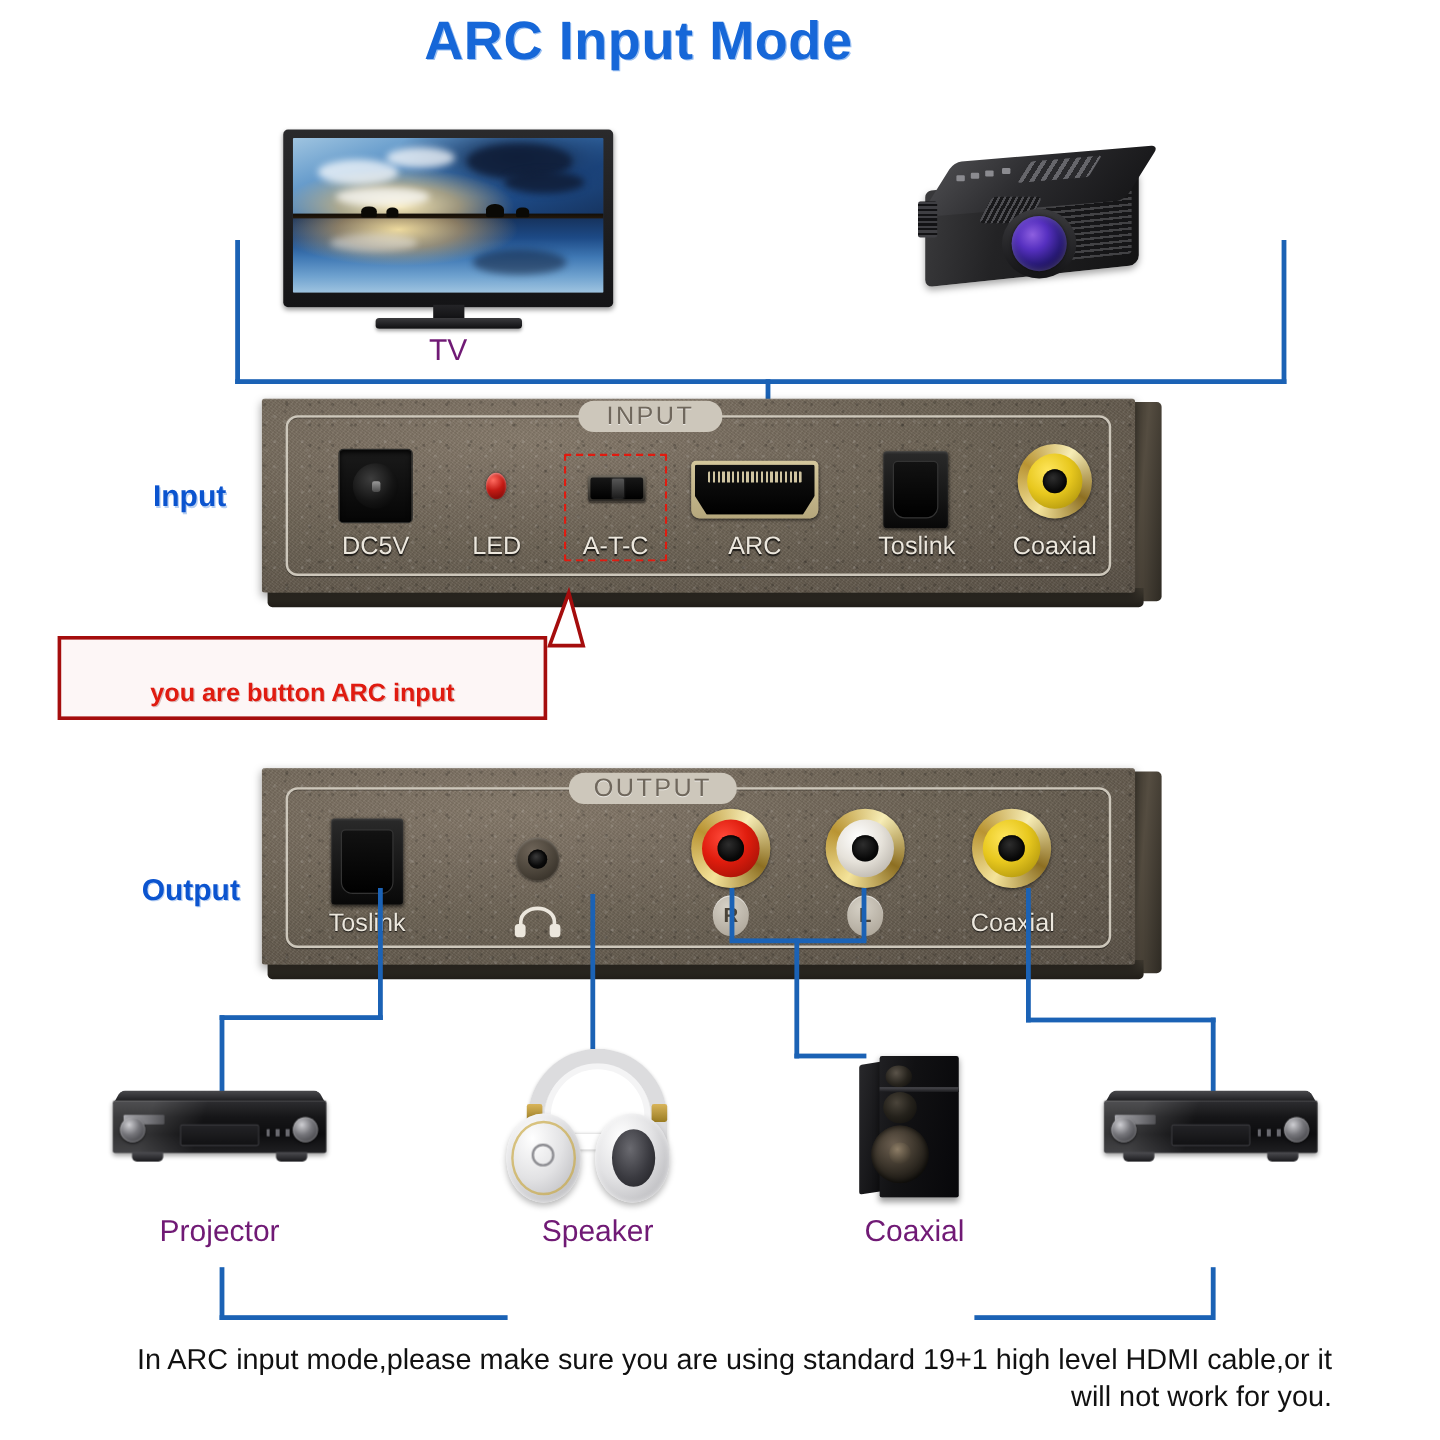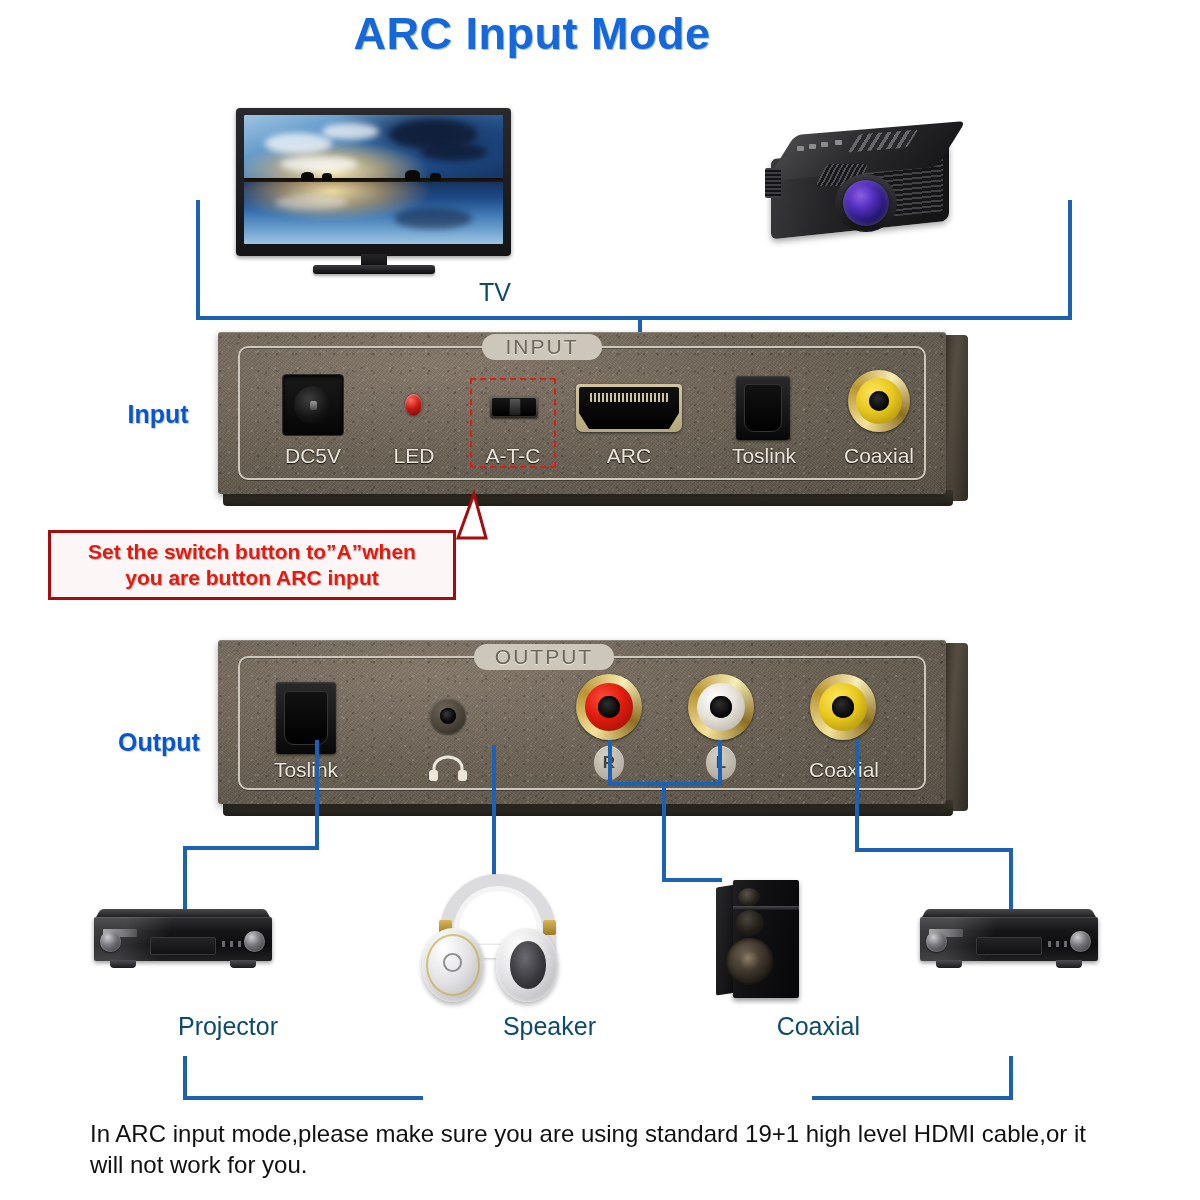--- a/index.html
+++ b/index.html
@@ -29,21 +29,21 @@
   .wire-v { width: 4px; }
 
   
   .side-label {
     font-size: 25px; font-weight: bold; color: #0b54cf;
     text-shadow: 1px 1px 0 #b9d0f2;
     text-align: center;
   }
 
   
-  .caption { font-size: 25px; color: #0c4a6e; text-align: right; }
+  .caption { font-size: 25px; color: #701a75; text-align: center; }
 
   
   #tv { left: 236px; top: 108px; width: 275px; height: 170px; }
   .tv-bezel {
     position: absolute; left: 0; top: 0; width: 275px; height: 148px;
     background: linear-gradient(#2a2a2c, #141416);
     border-radius: 4px;
     padding: 7px 8px 12px 8px;
     box-shadow: 0 2px 4px rgba(0,0,0,.4);
   }
@@ -445,21 +445,21 @@
   }
 
   
   #simultaneously {
     left: 0; top: 1062px; width: 1200px; text-align:center;
     font-size: 47px; font-weight: bold; color:#ee1b16;
     text-shadow: 2px 2px 0 rgba(140,0,0,.30);
     letter-spacing: -0.5px;
   }
   #footer-note {
-    left: 90px; top: 1118px; width: 1020px; text-align:left;
+    left: 90px; top: 1118px; width: 1020px; text-align:right;
     font-size: 24px; color:#111; line-height: 1.3;
   }
 </style>
 </head>
 <body>
 
 <div class="stage">
 
   <div class="abs" id="title">ARC Input Mode</div>
 
@@ -559,21 +559,21 @@
       </div>
     </div>
     <div class="port-label" style="left:606px; top:112px; width:110px;">Coaxial</div>
   </div>
 
   <svg class="abs" style="left:40px; top:492px; width:430px; height:120px; overflow:visible;">
     <polygon points="418,46 434,2 446,46" fill="#ffffff" stroke="#a50d0d" stroke-width="3"></polygon>
   </svg>
   <div class="abs" id="callout">
     <div class="txt">
-      <span>Set the switch button to”A”when</span><br>
+      <br>
       <span>you are button ARC input</span>
     </div>
   </div>
 
   <div class="abs side-label" style="left:84px; top:728px; width:150px;">Output</div>
 
   <div class="box-wrap" style="left:218px; top:640px; width:750px; height:185px;">
     <div class="box-right" style="left:724px; width:26px; height:168px;"></div>
     <div class="box-bottom" style="top:160px; width:730px; height:16px;"></div>
     <div class="box-face" style="width:728px; height:164px;"></div>

